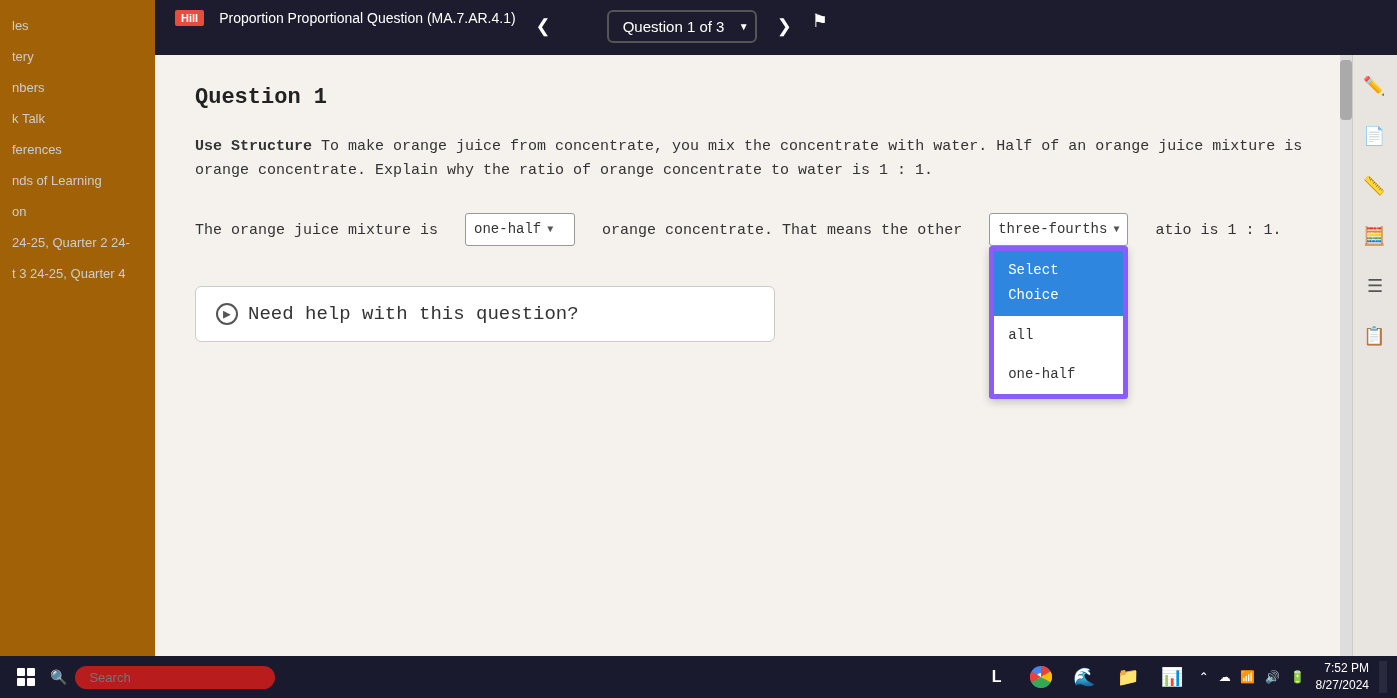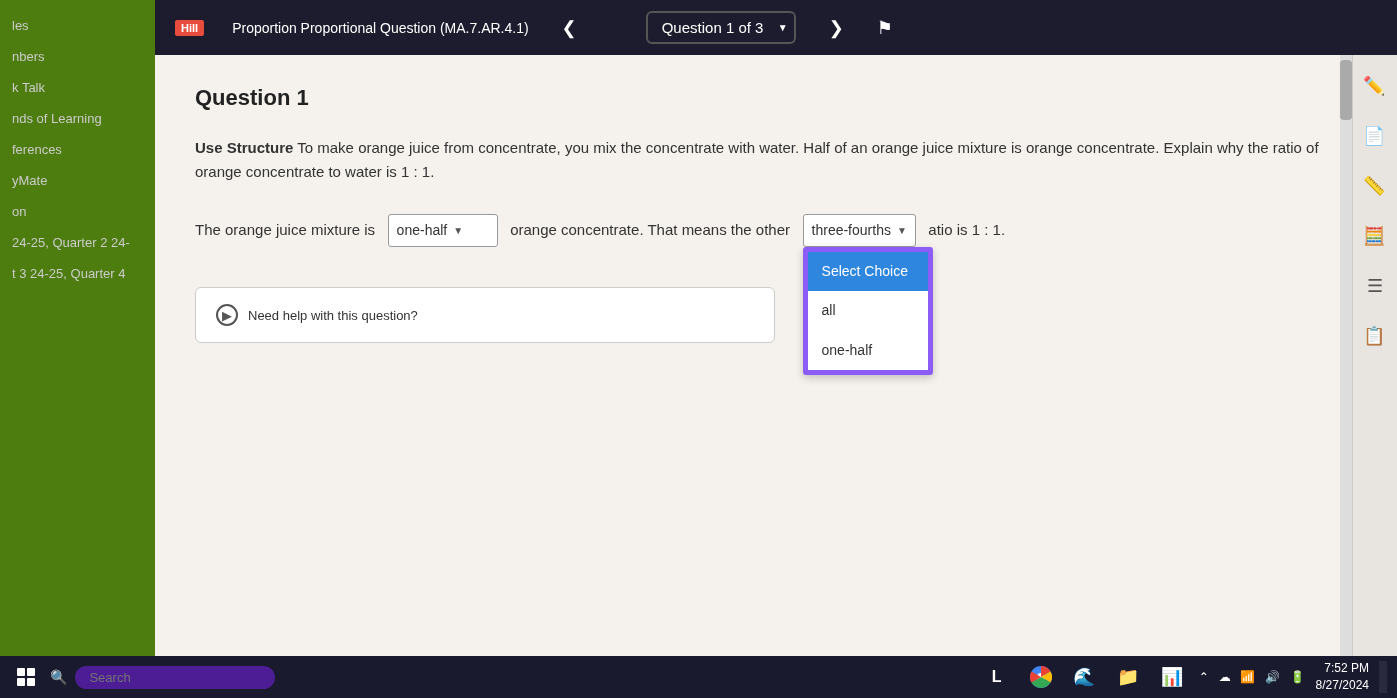--- a/index.html
+++ b/index.html
@@ -8,21 +8,21 @@
       height: 698px;
       background: #000;
       font-family: Arial, sans-serif;
       overflow: hidden;
       display: flex;
     }
 
     
     .sidebar {
       width: 155px;
-      background: #4d7c0f;
+      background: #a16207;
       height: 100%;
       padding: 10px 0;
       flex-shrink: 0;
     }
     .sidebar-item {
       color: #ccc;
       font-size: 13px;
       padding: 8px 12px;
       cursor: pointer;
     }
@@ -35,22 +35,22 @@
       background: #f0ede8;
       height: 100%;
       position: relative;
     }
 
     
     .top-nav {
       background: #1c1c2e;
       padding: 10px 20px;
       display: flex;
-      align-items: center;
-      gap: 28px;
+      align-items: flex-start;
+      gap: 15px;
       height: 55px;
     }
 
     .hill-badge {
       background: #e74c3c;
       color: white;
       font-size: 11px;
       font-weight: bold;
       padding: 2px 6px;
       border-radius: 2px;
@@ -110,20 +110,21 @@
       cursor: pointer;
     }
 
     
     .content-area {
       flex: 1;
       background: #f5f2ed;
       padding: 30px 40px;
       position: relative;
       overflow-y: auto;
+      font-family: Liberation Mono, monospace;
     }
 
     .question-title {
       font-size: 22px;
       font-weight: bold;
       color: #222;
       margin-bottom: 25px;
     }
 
     .question-body {
@@ -212,21 +213,21 @@
       border-radius: 50%;
       display: flex;
       align-items: center;
       justify-content: center;
       font-size: 13px;
       color: #555;
       flex-shrink: 0;
     }
 
     .help-text {
-      font-size: 13px;
+      font-size: 19px;
       color: #333;
     }
 
     
     .right-toolbar {
       position: absolute;
       right: 0;
       top: 0;
       width: 45px;
       background: #e8e4df;
@@ -280,21 +281,21 @@
       width: 18px;
       height: 18px;
     }
 
     .win-icon span {
       background: white;
       border-radius: 1px;
     }
 
     .taskbar-search {
-      background: #4c1d95;
+      background: #b91c1c;
       border: none;
       border-radius: 15px;
       color: white;
       font-size: 13px;
       padding: 4px 14px;
       width: 200px;
       outline: none;
     }
 
     .taskbar-app {
@@ -342,25 +343,25 @@
       border-radius: 4px;
       position: absolute;
       top: 5px;
     }
   </style>
 </head>
 <body>
 
 <div class="sidebar">
   <div class="sidebar-item">les</div>
+  <div class="sidebar-item">tery</div>
   <div class="sidebar-item">nbers</div>
   <div class="sidebar-item">k Talk</div>
+  <div class="sidebar-item">ferences</div>
   <div class="sidebar-item">nds of Learning</div>
-  <div class="sidebar-item">ferences</div>
-  <div class="sidebar-item">yMate</div>
   <div class="sidebar-item">on</div>
   <div class="sidebar-item">24-25, Quarter 2 24-</div>
   <div class="sidebar-item">t 3 24-25, Quarter 4</div>
 </div>
 
 <div class="main-container">
 
   <div class="top-nav">
     <span class="hill-badge">Hill</span>
     <span class="nav-title">Proportion Proportional Question (MA.7.AR.4.1)</span>

